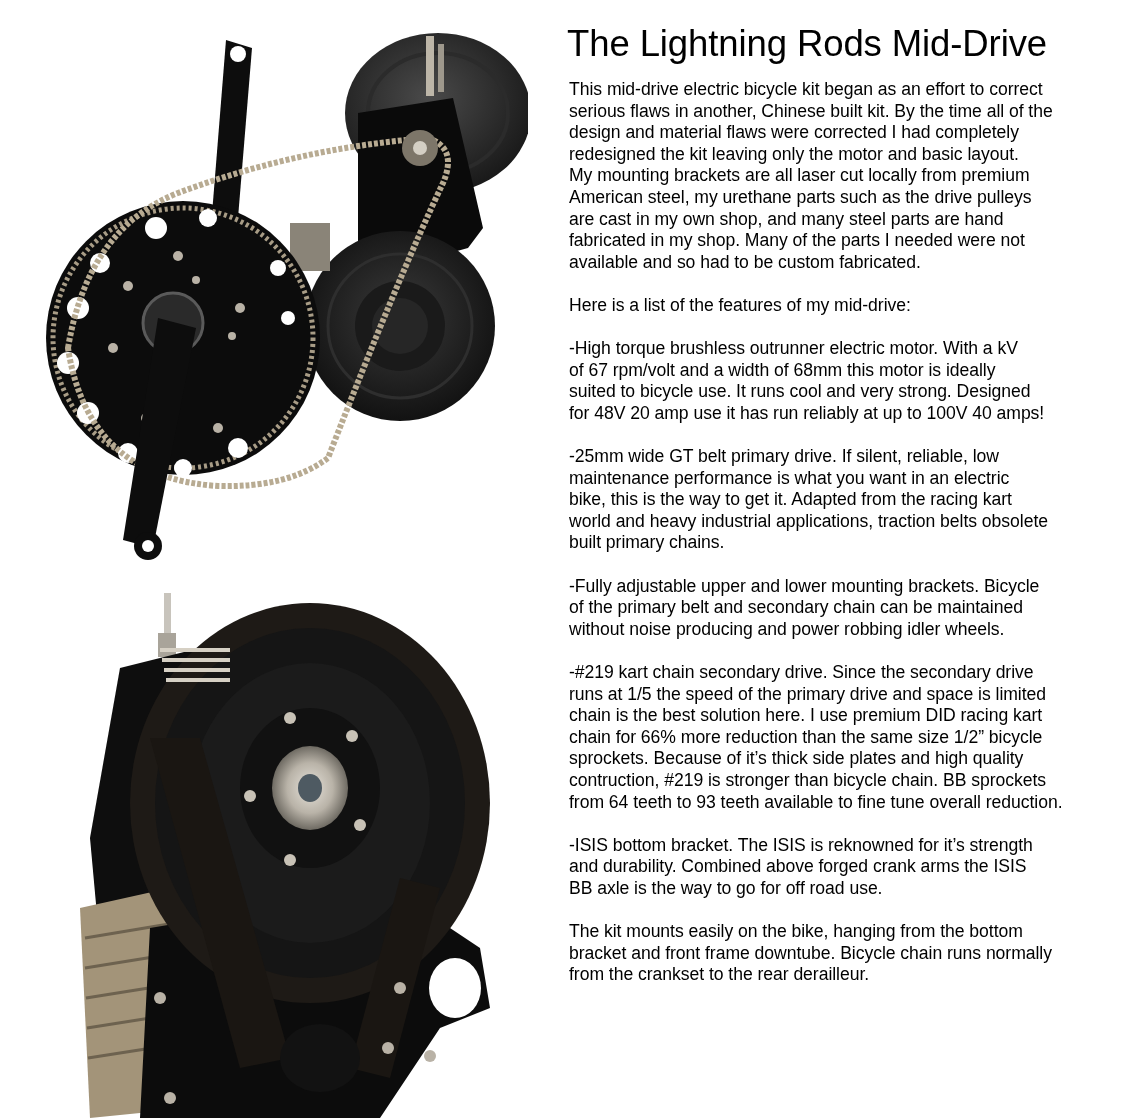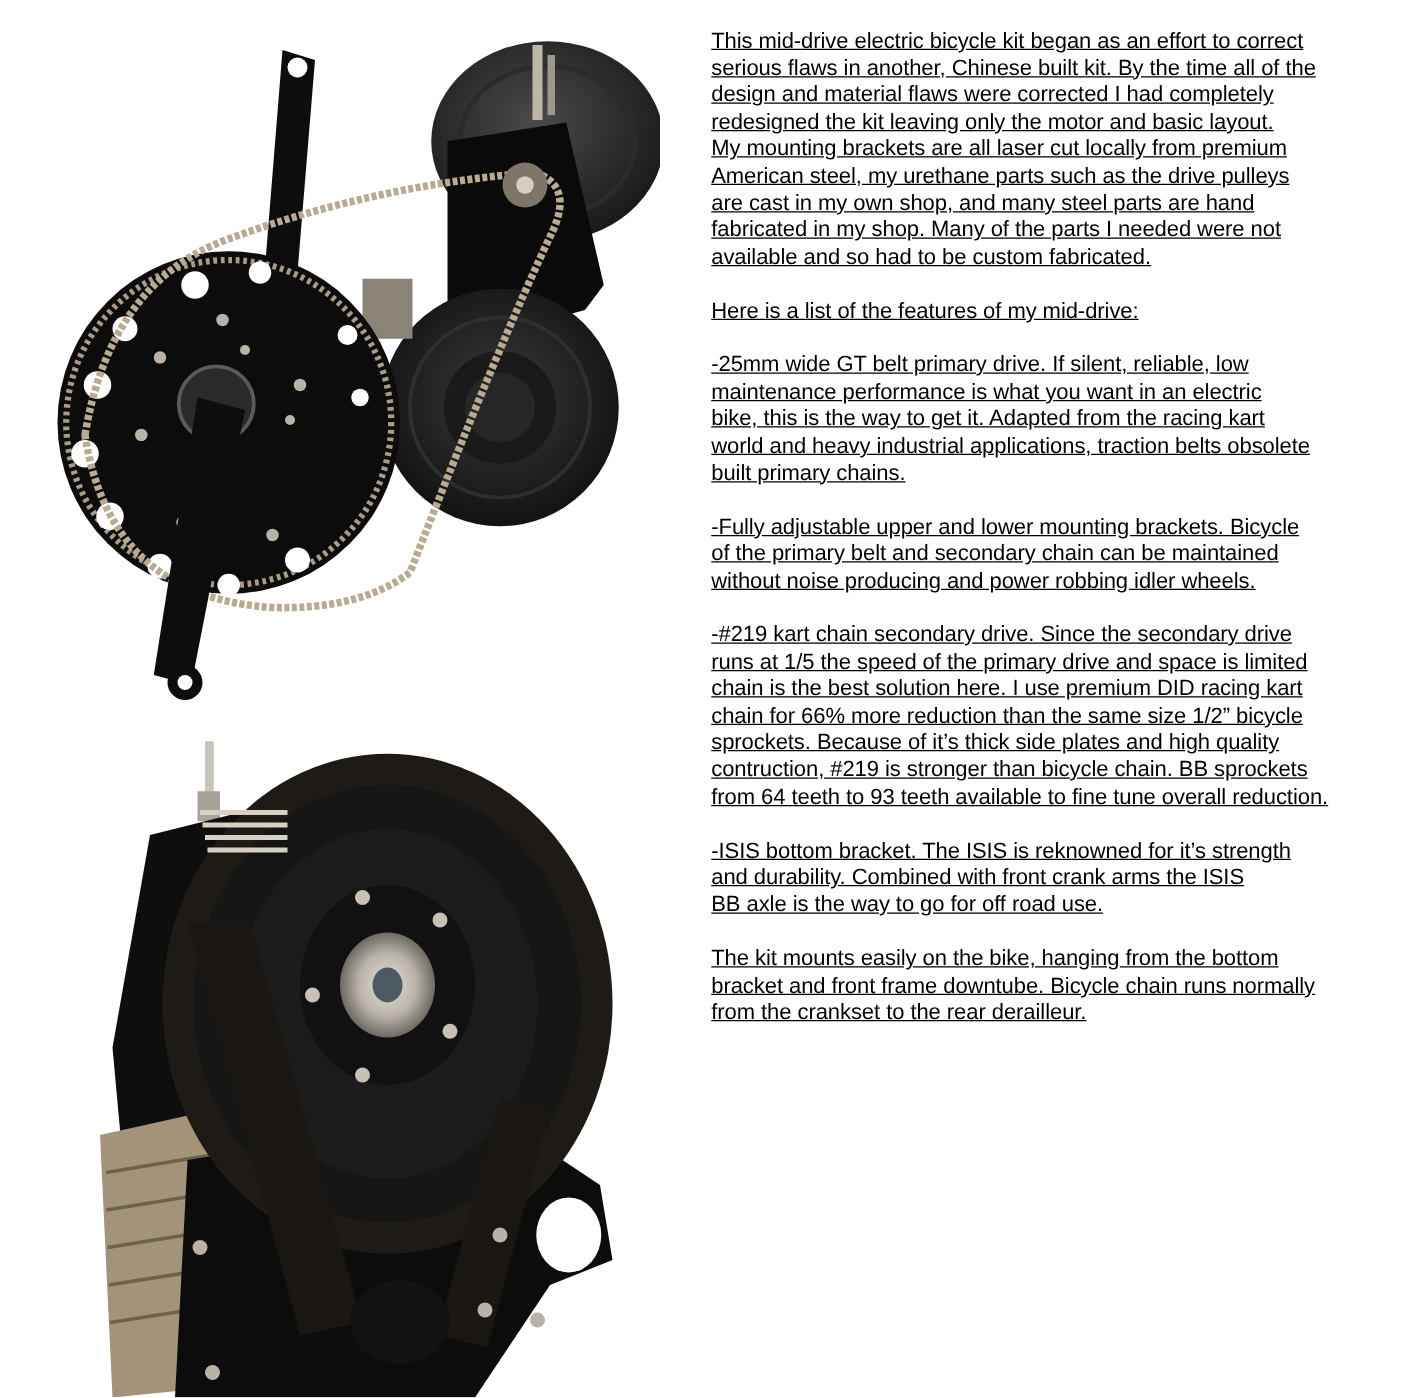--- a/index.html
+++ b/index.html
@@ -2,21 +2,21 @@
 <html><head>
 <meta charset="utf-8">
 <style>
   html, body { margin: 0; padding: 0; background: #ffffff; }
   body { width: 1136px; height: 1118px; overflow: hidden; position: relative; font-family: "Liberation Sans", "DejaVu Sans", sans-serif; color: #000; }
   .photo { position: absolute; }
   #photo-top { left: 28px; top: 18px; width: 500px; height: 560px; }
   #photo-bottom { left: 60px; top: 588px; width: 460px; height: 530px; }
   .text-col { position: absolute; left: 569px; top: 22px; width: 560px; }
   .title { font-size: 36.5px; font-weight: normal; margin: 0 0 13px -2px; letter-spacing: -0.1px; line-height: 44px; white-space: nowrap; }
-  .para { font-size: 17.6px; line-height: 21.6px; margin: 0 0 21.6px 0; white-space: pre-line; letter-spacing: -0.05px; text-decoration: underline; }
+  .para { font-size: 17.6px; line-height: 21.6px; margin: 0 0 21.6px 0; white-space: pre-line; letter-spacing: -0.05px; }
 </style>
 </head>
 <body>
 
 <div class="photo" id="photo-top" aria-label="Mid-drive kit with crankset, large sprocket and chain, motor and pulley">
   <svg width="500" height="560" viewBox="0 0 500 560">
     <defs>
       <radialGradient id="motorG" cx="50%" cy="45%" r="55%">
         <stop offset="0%" stop-color="#3a3a3a"></stop>
           <stop offset="100%" stop-color="#121212"></stop>
@@ -139,44 +139,49 @@
       <circle cx="100" cy="410" r="6"></circle>
         <circle cx="340" cy="400" r="6"></circle>
         <circle cx="328" cy="460" r="6"></circle>
       <circle cx="370" cy="468" r="6"></circle>
         <circle cx="110" cy="510" r="6"></circle>
     </g>
   </svg>
 </div>
 
 <div class="text-col">
+  <h1 class="title">The Lightning Rods Mid-Drive</h1>
   <p class="para">This mid-drive electric bicycle kit began as an effort to correct
 serious flaws in another, Chinese built kit. By the time all of the
 design and material flaws were corrected I had completely
 redesigned the kit leaving only the motor and basic layout.
 My mounting brackets are all laser cut locally from premium
 American steel, my urethane parts such as the drive pulleys
 are cast in my own shop, and many steel parts are hand
 fabricated in my shop. Many of the parts I needed were not
 available and so had to be custom fabricated.</p>
   <p class="para">Here is a list of the features of my mid-drive:</p>
+  <p class="para">-High torque brushless outrunner electric motor. With a kV
+of 67 rpm/volt and a width of 68mm this motor is ideally
+suited to bicycle use. It runs cool and very strong. Designed
+for 48V 20 amp use it has run reliably at up to 100V 40 amps!</p>
   <p class="para">-25mm wide GT belt primary drive. If silent, reliable, low
 maintenance performance is what you want in an electric
 bike, this is the way to get it. Adapted from the racing kart
 world and heavy industrial applications, traction belts obsolete
 built primary chains.</p>
   <p class="para">-Fully adjustable upper and lower mounting brackets. Bicycle
 of the primary belt and secondary chain can be maintained
 without noise producing and power robbing idler wheels.</p>
   <p class="para">-#219 kart chain secondary drive. Since the secondary drive
 runs at 1/5 the speed of the primary drive and space is limited
 chain is the best solution here. I use premium DID racing kart
 chain for 66% more reduction than the same size 1/2” bicycle
 sprockets. Because of it’s thick side plates and high quality
 contruction, #219 is stronger than bicycle chain. BB sprockets
 from 64 teeth to 93 teeth available to fine tune overall reduction.</p>
   <p class="para">-ISIS bottom bracket. The ISIS is reknowned for it’s strength
-and durability. Combined with front crank arms the ISIS
+and durability. Combined above forged crank arms the ISIS
 BB axle is the way to go for off road use.</p>
   <p class="para">The kit mounts easily on the bike, hanging from the bottom
 bracket and front frame downtube. Bicycle chain runs normally
 from the crankset to the rear derailleur.</p>
 </div>
 
 </body></html>

